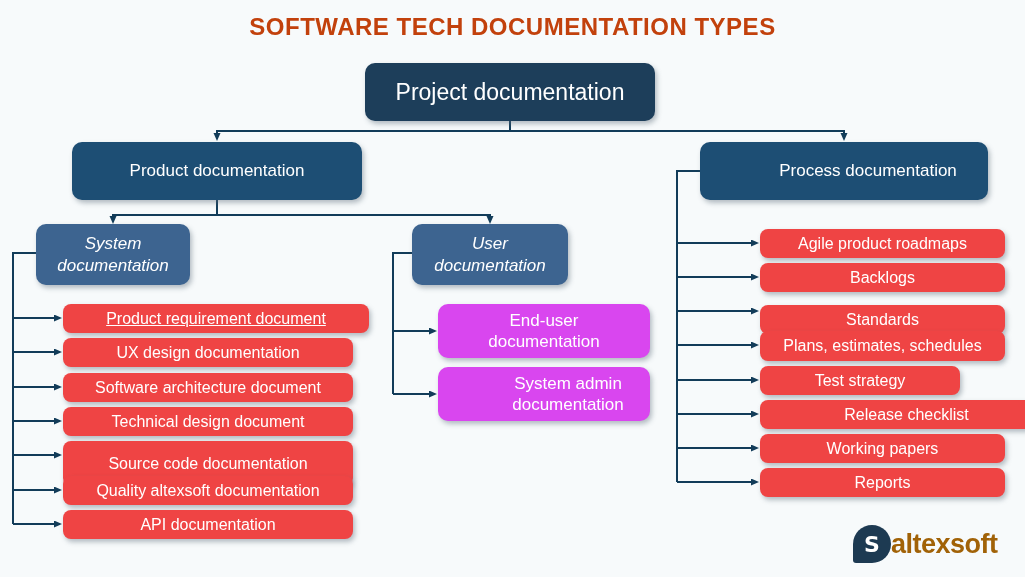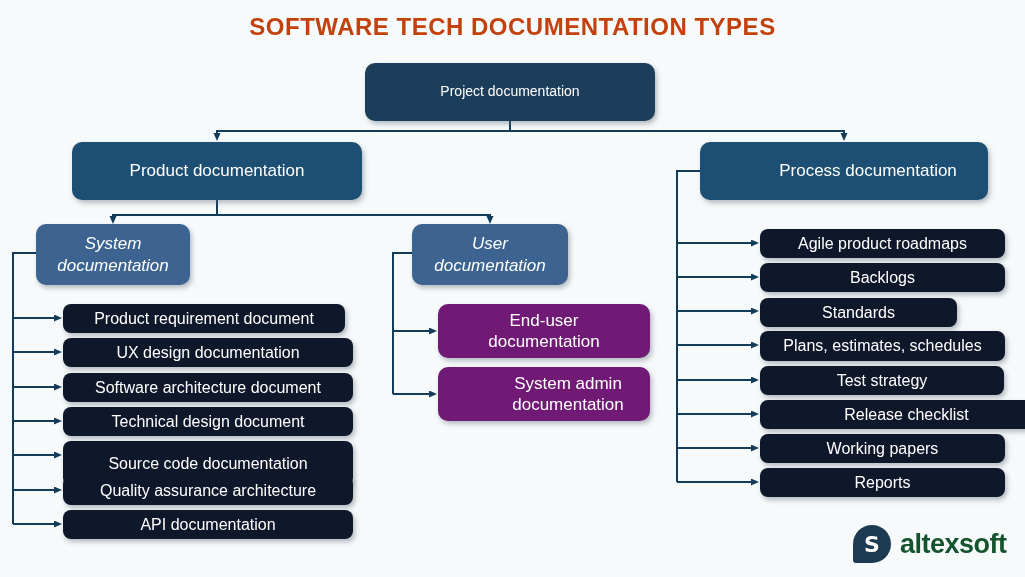--- a/index.html
+++ b/index.html
@@ -17,43 +17,42 @@
   }
   svg.connectors { position:absolute; left:0; top:0; }
   .node {
     position:absolute;
     display:flex; align-items:center; justify-content:center;
     color:#ffffff; text-align:center;
     border-radius:10px;
     box-shadow:2px 3px 5px rgba(96,110,124,0.45);
     line-height:1.25;
   }
-  .lvl1 { background:#1d3e5a; font-size:14px; }
+  .lvl1 { background:#1d3e5a; font-size:23px; }
   .lvl2 { background:#1d4e74; font-size:17px; }
   .lvl3 { background:#3d6490; font-size:17px; }
-  .leaf { background:#0f172a; font-size:16px; border-radius:8px; }
-  .mid  { background:#701a75; font-size:17px; border-radius:10px; }
+  .leaf { background:#ef4444; font-size:16px; border-radius:8px; }
+  .mid  { background:#d946ef; font-size:17px; border-radius:10px; }
   .mid span { display:inline-block; max-width:165px; }
   .lvl3 span { display:inline-block; max-width:130px;font-style:italic; }
   .logo {
     position:absolute; left:853px; top:523px; width:160px; height:42px;
     display:flex; align-items:center;
   }
   .logo-mark {
     width:38px; height:38px;
     background:#1d3a52;
     border-radius:50% 50% 50% 3px;
     display:flex; align-items:center; justify-content:center;
     color:#ffffff; font-size:22px; font-weight:bold;
     font-family:"DejaVu Sans", sans-serif;
   }
   .logo-text {
-    margin-left:9px;
     font-size:27px; font-weight:bold; letter-spacing:-0.5px;
-    color:#14532d;
+    color:#a16207;
   }
 </style>
 </head>
 <body>
 
 <div class="title">SOFTWARE TECH DOCUMENTATION TYPES</div>
 
 <svg class="connectors" width="1025" height="577" viewBox="0 0 1025 577">
   <defs>
     <marker id="arr" markerWidth="9" markerHeight="8" refX="1" refY="3.5" orient="auto" markerUnits="userSpaceOnUse">
@@ -102,40 +101,40 @@
 <div class="node lvl2" style="left:72px; top:142px; width:290px; height:58px;">Product documentation</div>
 <div class="node lvl2" style="left:700px; top:142px; width:288px; height:58px;padding-left:48px;">Process documentation</div>
 
 <div class="node lvl3" style="left:36px; top:224px; width:154px; height:61px;">
     <span>System documentation</span>
   </div>
 <div class="node lvl3" style="left:412px; top:224px; width:156px; height:61px;">
     <span>User documentation</span>
   </div>
 
-<div class="node leaf" style="left:63px; top:304px; width:282px; height:29px;">Product requirement document</div>
+<div class="node leaf" style="left:63px; top:304px; width:306px; height:29px;text-decoration:underline;">Product requirement document</div>
 <div class="node leaf" style="left:63px; top:338px; width:290px; height:29px;">UX design documentation</div>
 <div class="node leaf" style="left:63px; top:373px; width:290px; height:29px;">Software architecture document</div>
 <div class="node leaf" style="left:63px; top:407px; width:290px; height:29px;">Technical design document</div>
 <div class="node leaf" style="left:63px; top:441px; width:290px; height:45px;">Source code documentation</div>
-<div class="node leaf" style="left:63px; top:476px; width:290px; height:29px;">Quality assurance architecture</div>
+<div class="node leaf" style="left:63px; top:476px; width:290px; height:29px;">Quality altexsoft documentation</div>
 <div class="node leaf" style="left:63px; top:510px; width:290px; height:29px;">API documentation</div>
 
 <div class="node mid" style="left:438px; top:304px; width:212px; height:54px;">
     <span>End-user documentation</span>
   </div>
 <div class="node mid" style="left:438px; top:367px; width:212px; height:54px;padding-left:48px;">
     <span>System admin documentation</span>
   </div>
 
 <div class="node leaf" style="left:760px; top:229px; width:245px; height:29px;">Agile product roadmaps</div>
 <div class="node leaf" style="left:760px; top:263px; width:245px; height:29px;">Backlogs</div>
-<div class="node leaf" style="left:760px; top:298px; width:197px; height:29px;">Standards</div>
+<div class="node leaf" style="left:760px; top:305px; width:245px; height:29px;">Standards</div>
 <div class="node leaf" style="left:760px; top:331px; width:245px; height:30px;text-align:right;">Plans, estimates, schedules</div>
-<div class="node leaf" style="left:760px; top:366px; width:244px; height:29px;">Test strategy</div>
+<div class="node leaf" style="left:760px; top:366px; width:200px; height:29px;">Test strategy</div>
 <div class="node leaf" style="left:760px; top:400px; width:293px; height:29px;">Release checklist</div>
 <div class="node leaf" style="left:760px; top:434px; width:245px; height:29px;">Working papers</div>
 <div class="node leaf" style="left:760px; top:468px; width:245px; height:29px;">Reports</div>
 
 <div class="logo">
   <div class="logo-mark">S</div>
   <div class="logo-text">altexsoft</div>
 </div>
 
 </body></html>

